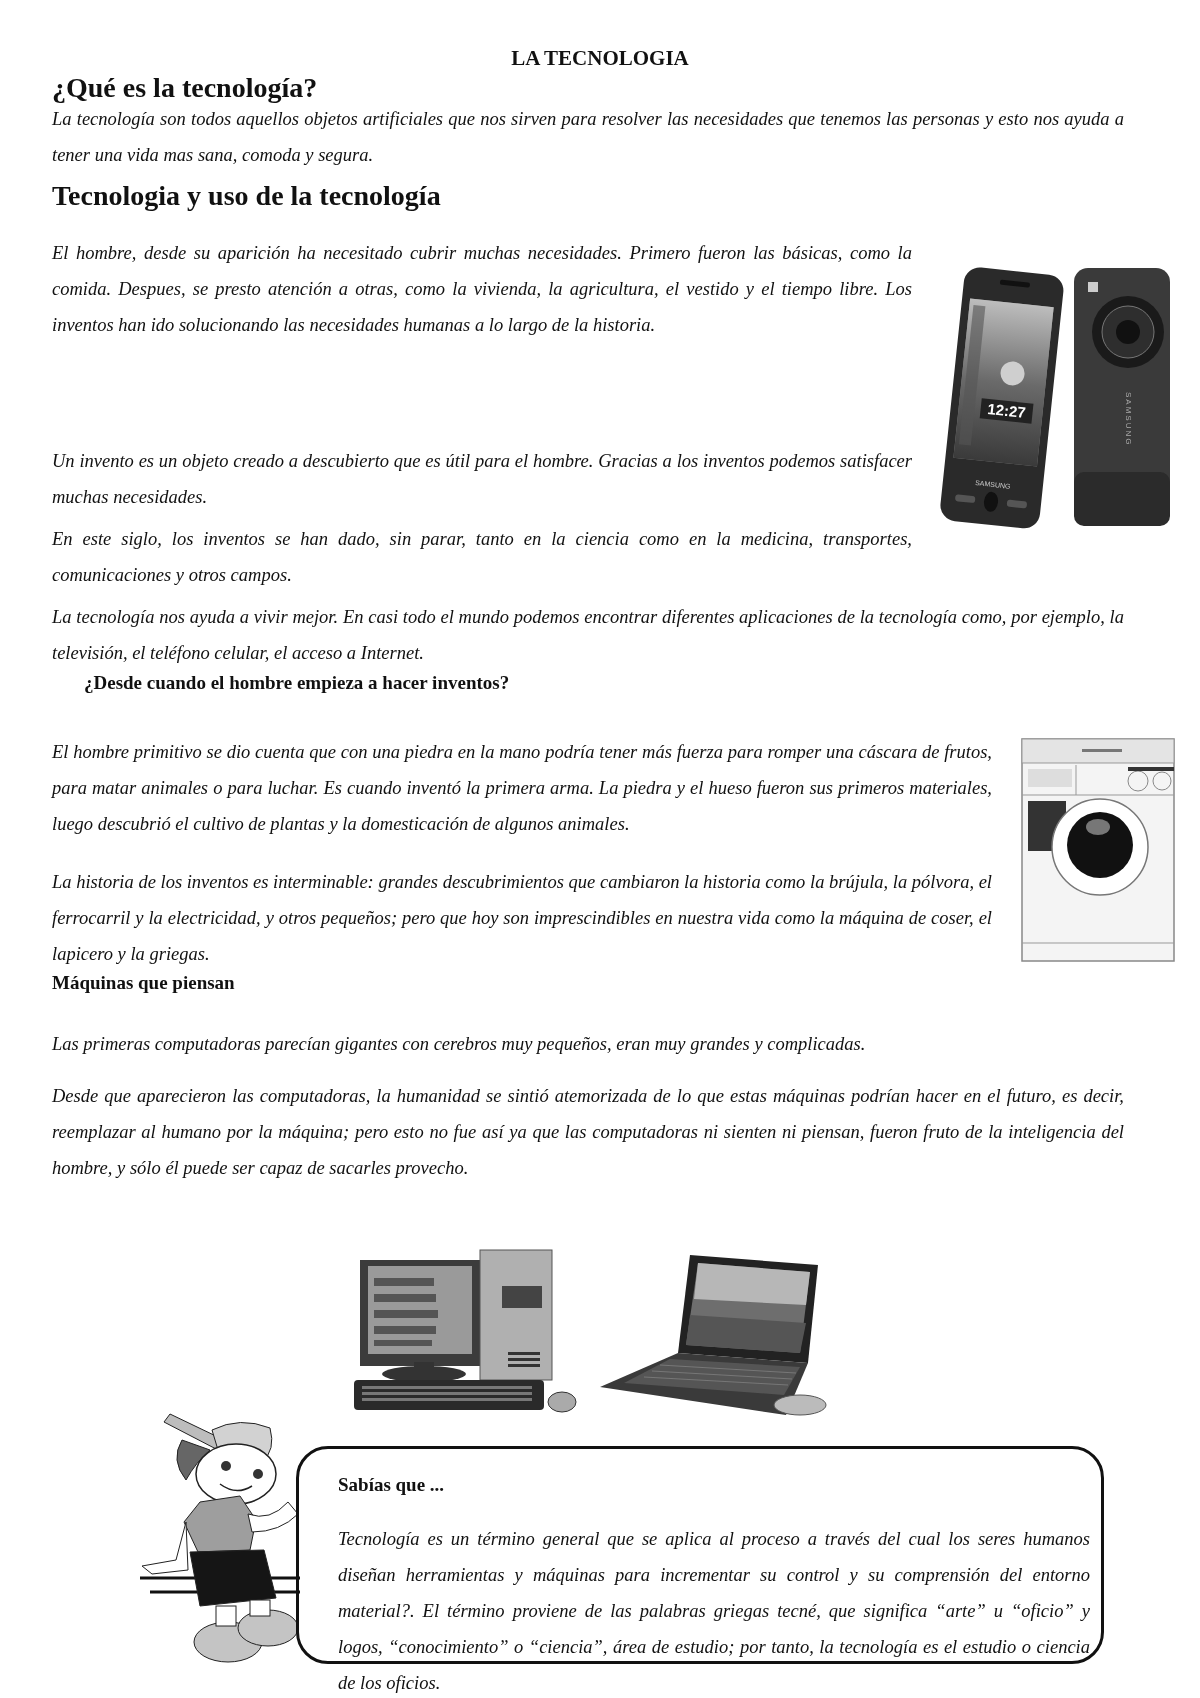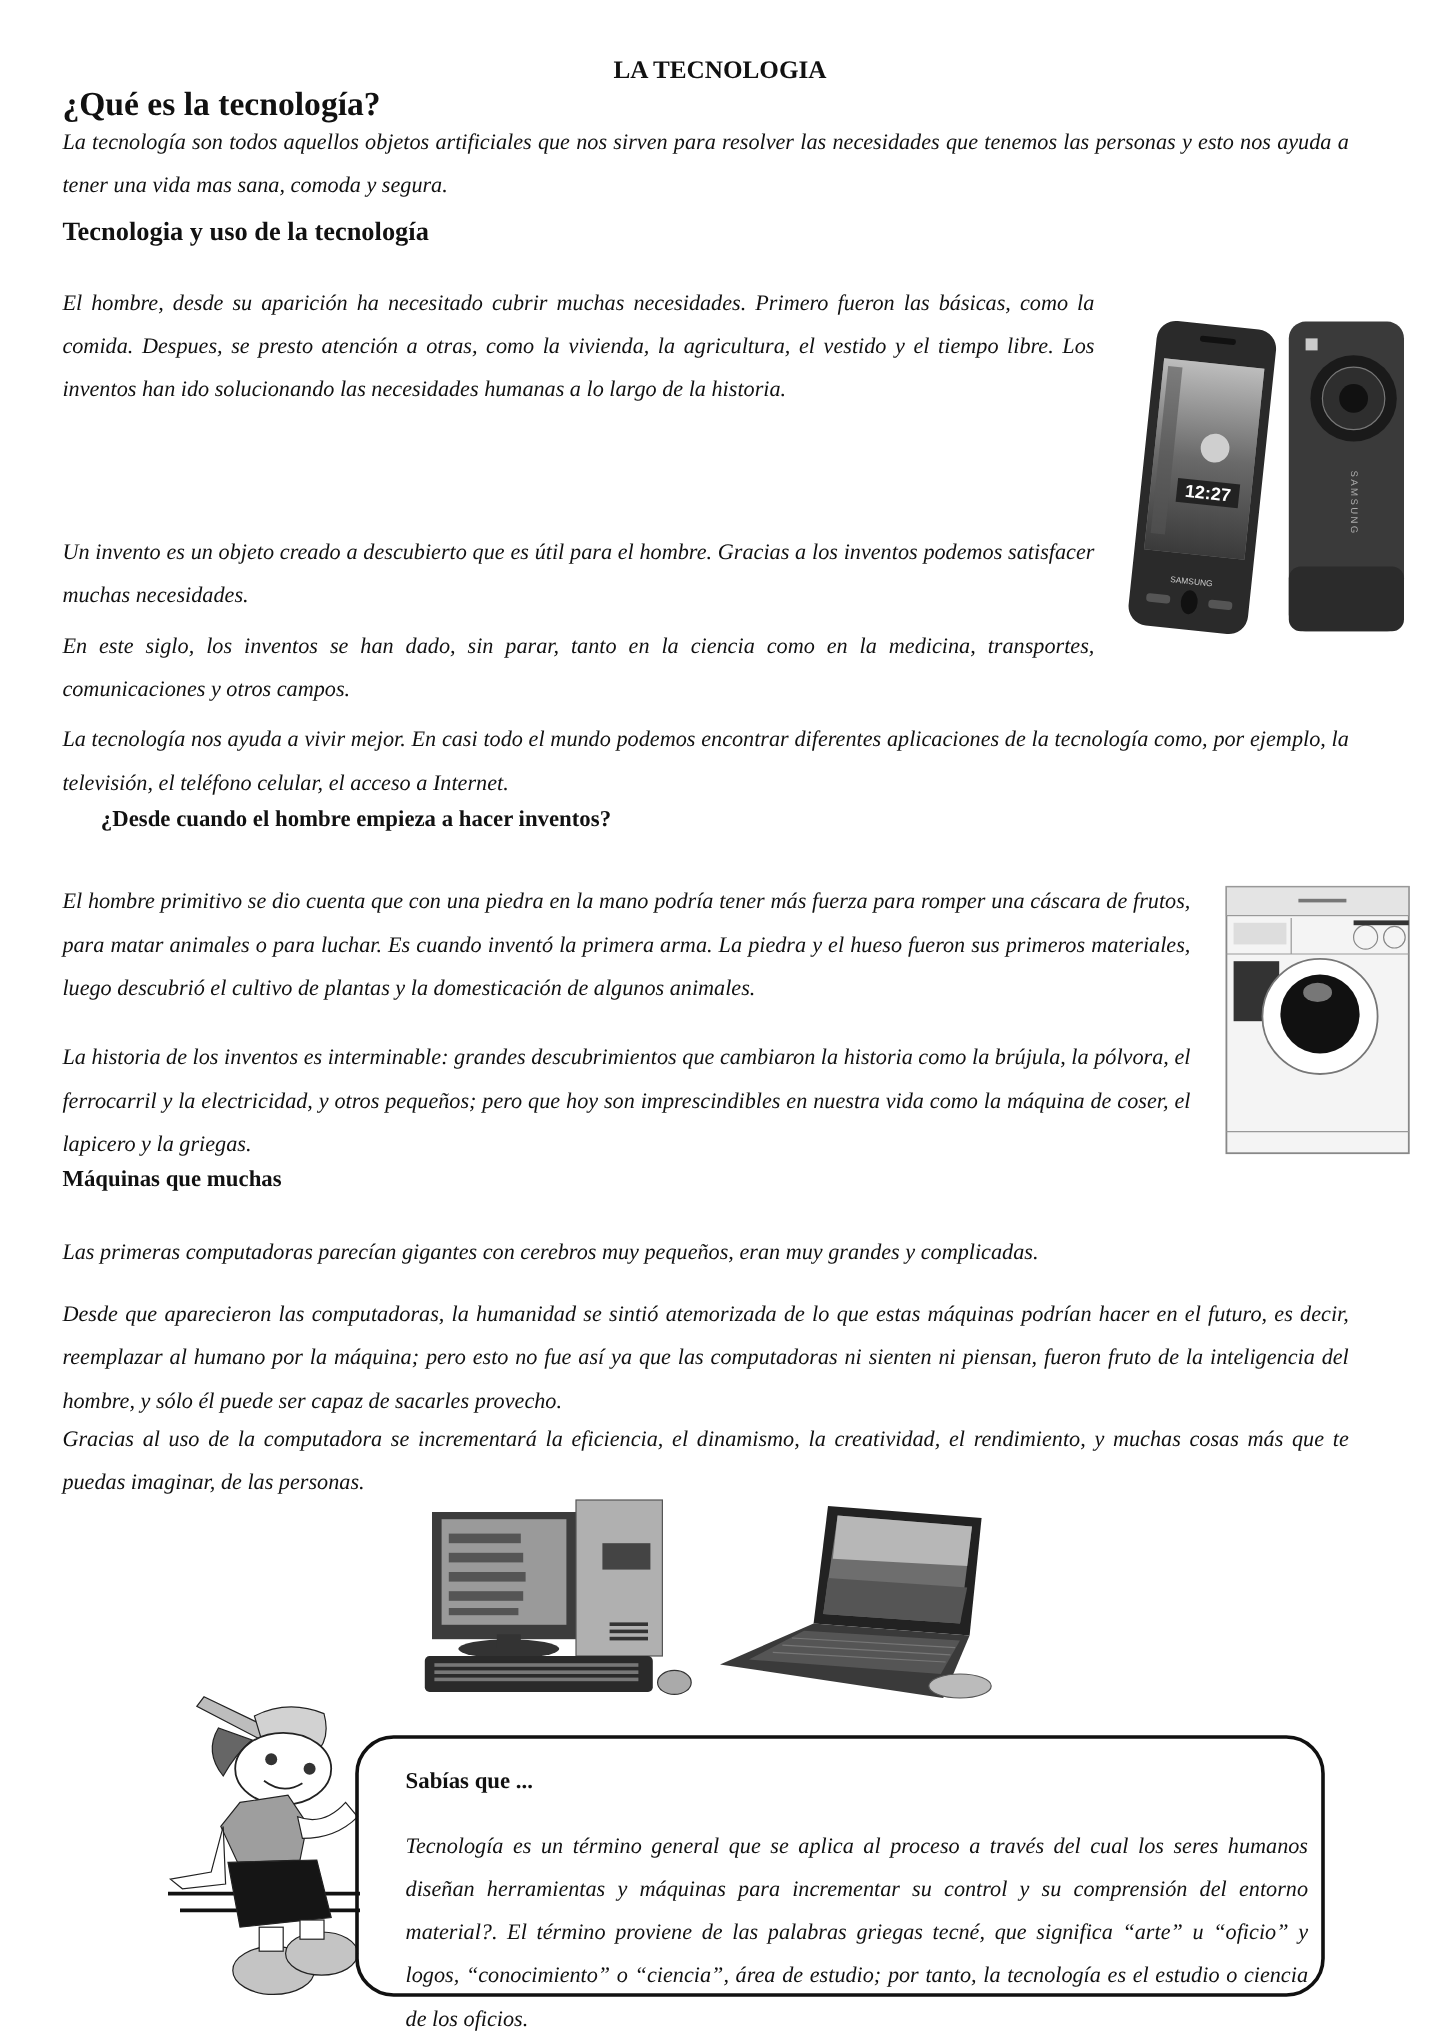--- a/index.html
+++ b/index.html
@@ -38,21 +38,21 @@
 </head>
 <body>
 
 <div class="page">
 
   <div class="abs title">LA TECNOLOGIA</div>
 
   <div class="abs h1" style="left:52px; top:72px;">¿Qué es la tecnología?</div>
   <p class="abs p p-wide" style="top:101px;">La tecnología son todos aquellos objetos artificiales que nos sirven para resolver las necesidades que tenemos las personas y esto nos ayuda a tener una vida mas sana, comoda y segura.</p>
 
-  <div class="abs h1" style="left:52px; top:180px; font-size:22px;">Tecnologia y uso de la tecnología</div>
+  <div class="abs h1" style="left:52px; top:180px; font-size:28px;">Tecnologia y uso de la tecnología</div>
   <p class="abs p p-narrow" style="top:235px;">El hombre, desde su aparición ha necesitado cubrir muchas necesidades. Primero fueron las básicas, como la comida. Despues, se presto atención a otras, como la vivienda, la agricultura, el vestido y el tiempo libre. Los inventos han ido solucionando las necesidades humanas a lo largo de la historia.</p>
   <p class="abs p p-narrow" style="top:443px;">Un invento es un objeto creado a descubierto que es útil para el hombre. Gracias a los inventos podemos satisfacer muchas necesidades.</p>
   <p class="abs p p-narrow" style="top:521px;">En este siglo, los inventos se han dado, sin parar, tanto en la ciencia como en la medicina, transportes, comunicaciones y otros campos.</p>
   <p class="abs p p-wide" style="top:599px;">La tecnología nos ayuda a vivir mejor. En casi todo el mundo podemos encontrar diferentes aplicaciones de la tecnología como, por ejemplo, la televisión, el teléfono celular, el acceso a Internet.</p>
 
   <div class="img" style="left:938px; top:262px; width:236px; height:268px;">
     <svg width="236" height="268" viewBox="0 0 236 268">
 
       <g transform="rotate(6 60 135)">
         <rect x="14" y="8" width="100" height="255" rx="16" fill="#2a2a2a"></rect>
@@ -102,24 +102,23 @@
       <circle cx="144" cy="46" r="9" fill="none" stroke="#888"></circle>
       <rect x="110" y="32" width="46" height="4" fill="#333"></rect>
       <rect x="10" y="66" width="38" height="50" fill="#333"></rect>
       <circle cx="82" cy="112" r="48" fill="#fff" stroke="#777" stroke-width="1.5"></circle>
       <circle cx="82" cy="110" r="33" fill="#111"></circle>
       <ellipse cx="80" cy="92" rx="12" ry="8" fill="#777"></ellipse>
       <line x1="4" y1="208" x2="156" y2="208" stroke="#999"></line>
     </svg>
   </div>
 
-  <div class="abs h2" style="left:52px; top:972px;">Máquinas que muchas</div>
+  <div class="abs h2" style="left:52px; top:972px;">Máquinas que piensan</div>
   <p class="abs p p-wide" style="top:1026px;">Las primeras computadoras parecían gigantes con cerebros muy pequeños, eran muy grandes y complicadas.</p>
   <p class="abs p p-wide" style="top:1078px;">Desde que aparecieron las computadoras, la humanidad se sintió atemorizada de lo que estas máquinas podrían hacer en el futuro, es decir, reemplazar al humano por la máquina; pero esto no fue así ya que las computadoras ni sienten ni piensan, fueron fruto de la inteligencia del hombre, y sólo él puede ser capaz de sacarles provecho.</p>
-  <p class="abs p p-wide" style="top:1182px;">Gracias al uso de la computadora se incrementará la eficiencia, el dinamismo, la creatividad, el rendimiento, y muchas cosas más que te puedas imaginar, de las personas.</p>
 
   <div class="img" style="left:348px; top:1238px; width:230px; height:178px;">
     <svg width="230" height="178" viewBox="0 0 230 178">
 
       <rect x="12" y="22" width="120" height="106" fill="#3c3c3c"></rect>
       <rect x="20" y="28" width="104" height="88" fill="#9a9a9a"></rect>
       <g fill="#555">
         <rect x="26" y="40" width="60" height="8"></rect>
           <rect x="26" y="56" width="62" height="8"></rect>
         <rect x="26" y="72" width="64" height="8"></rect>

